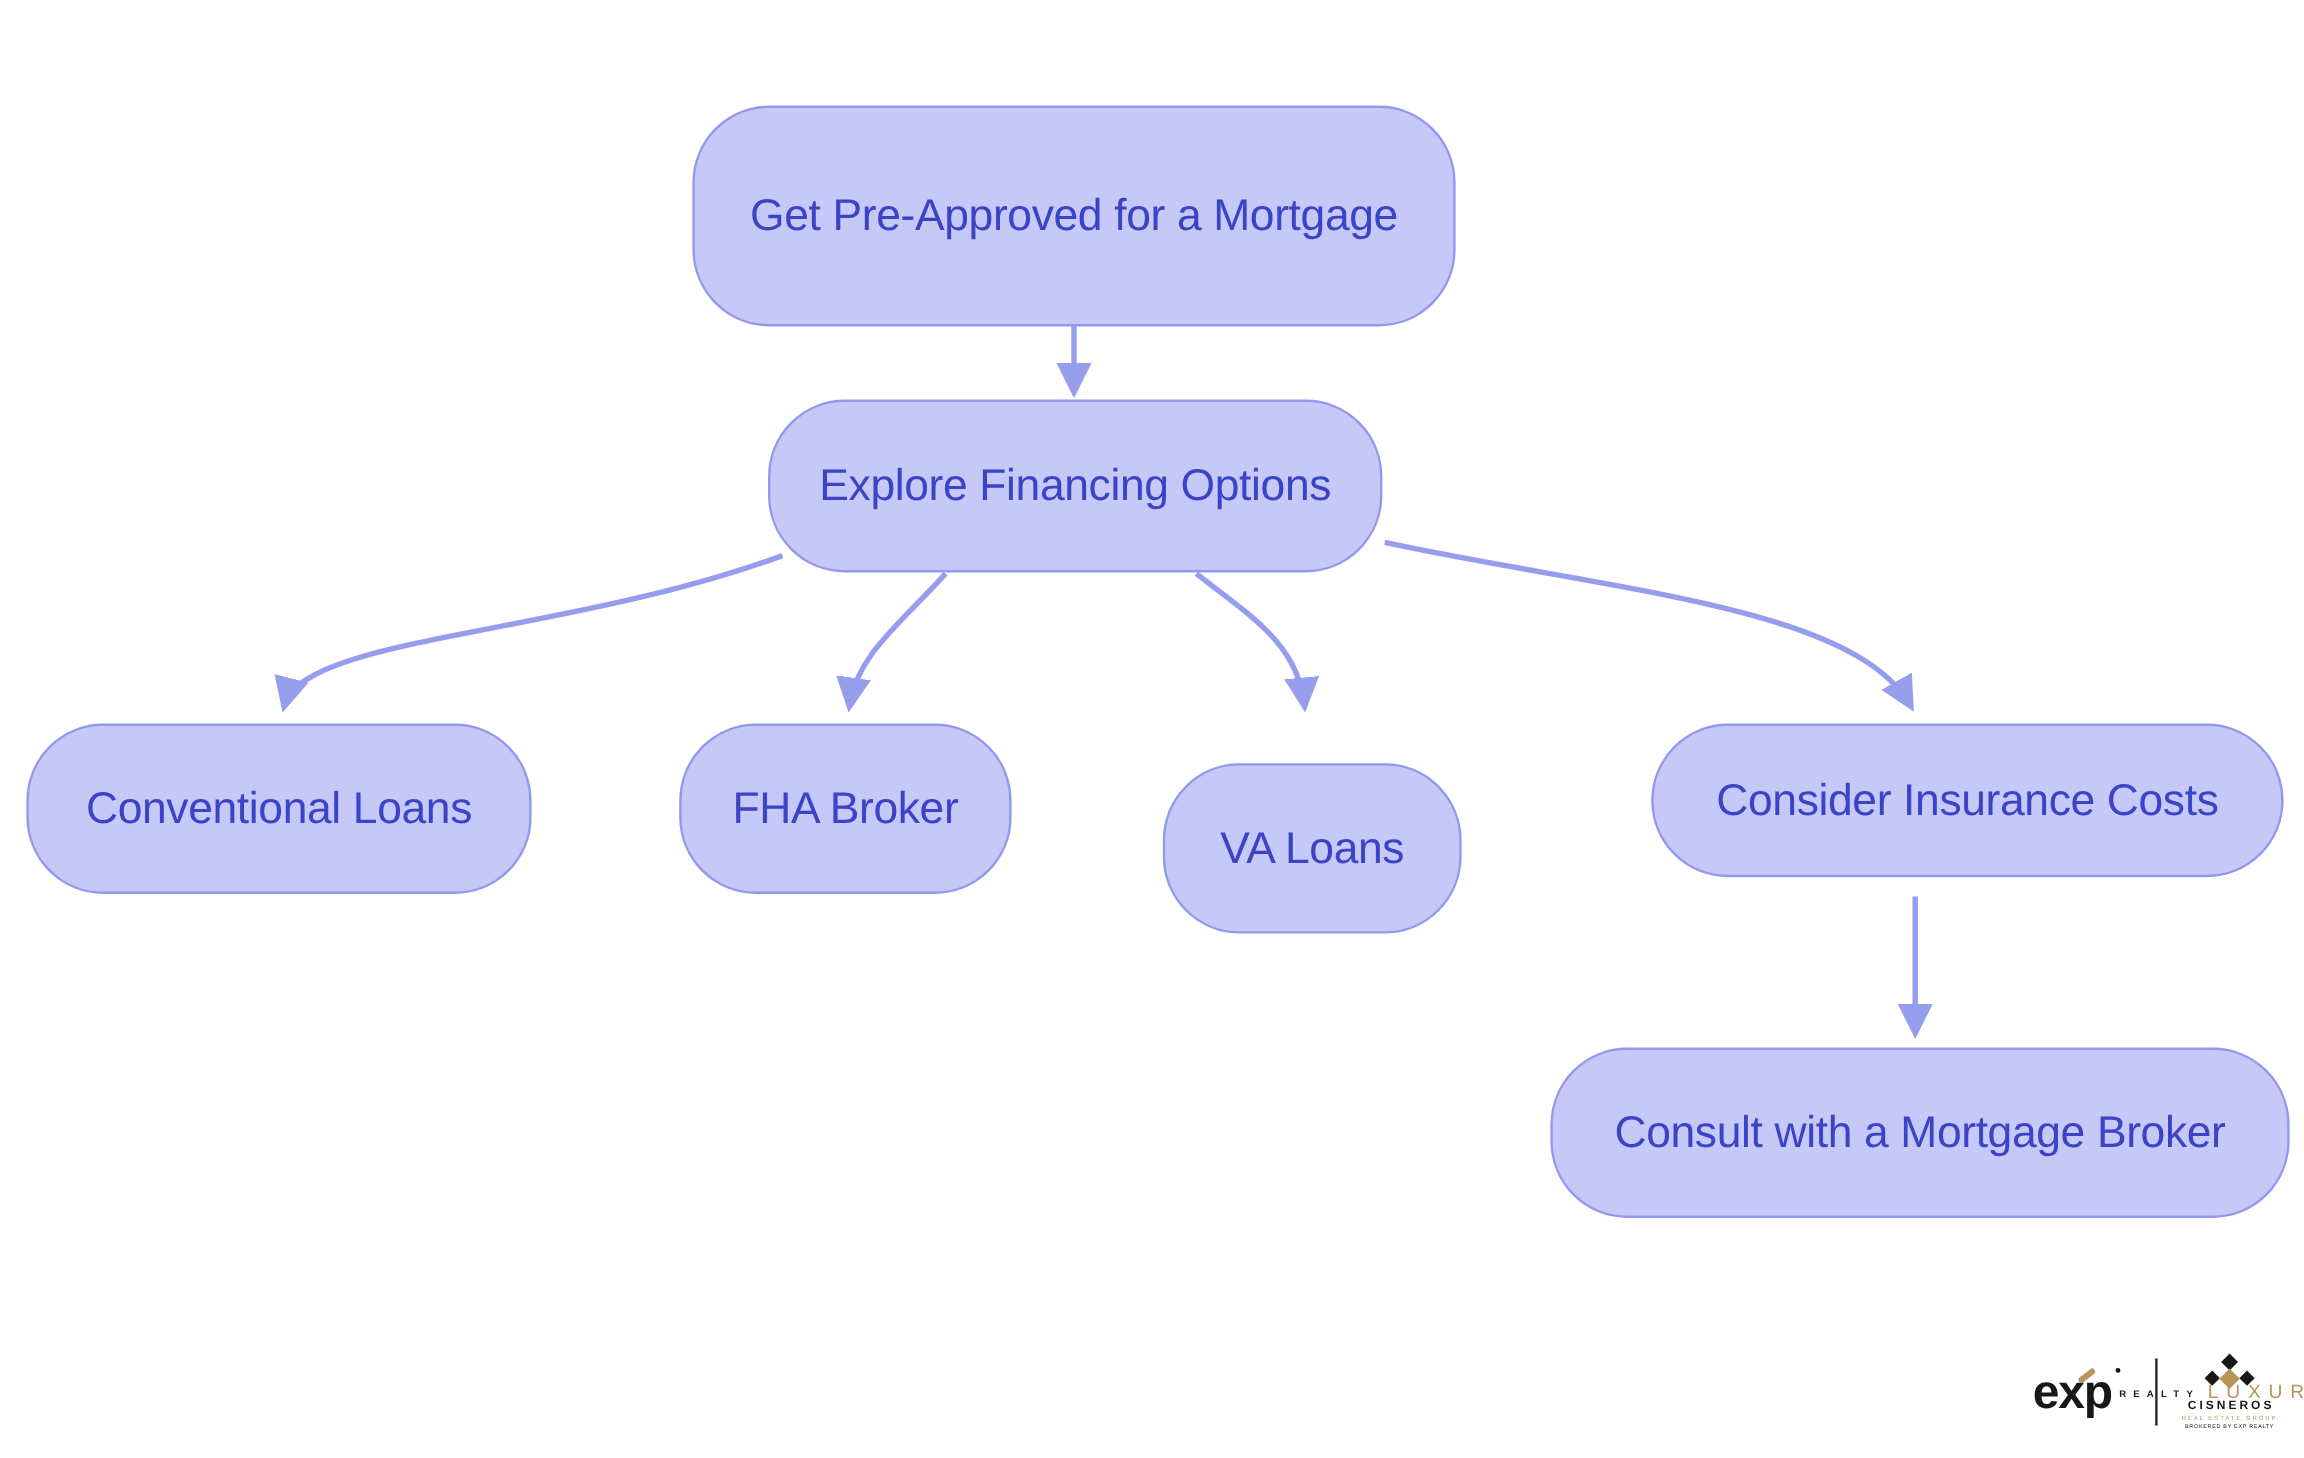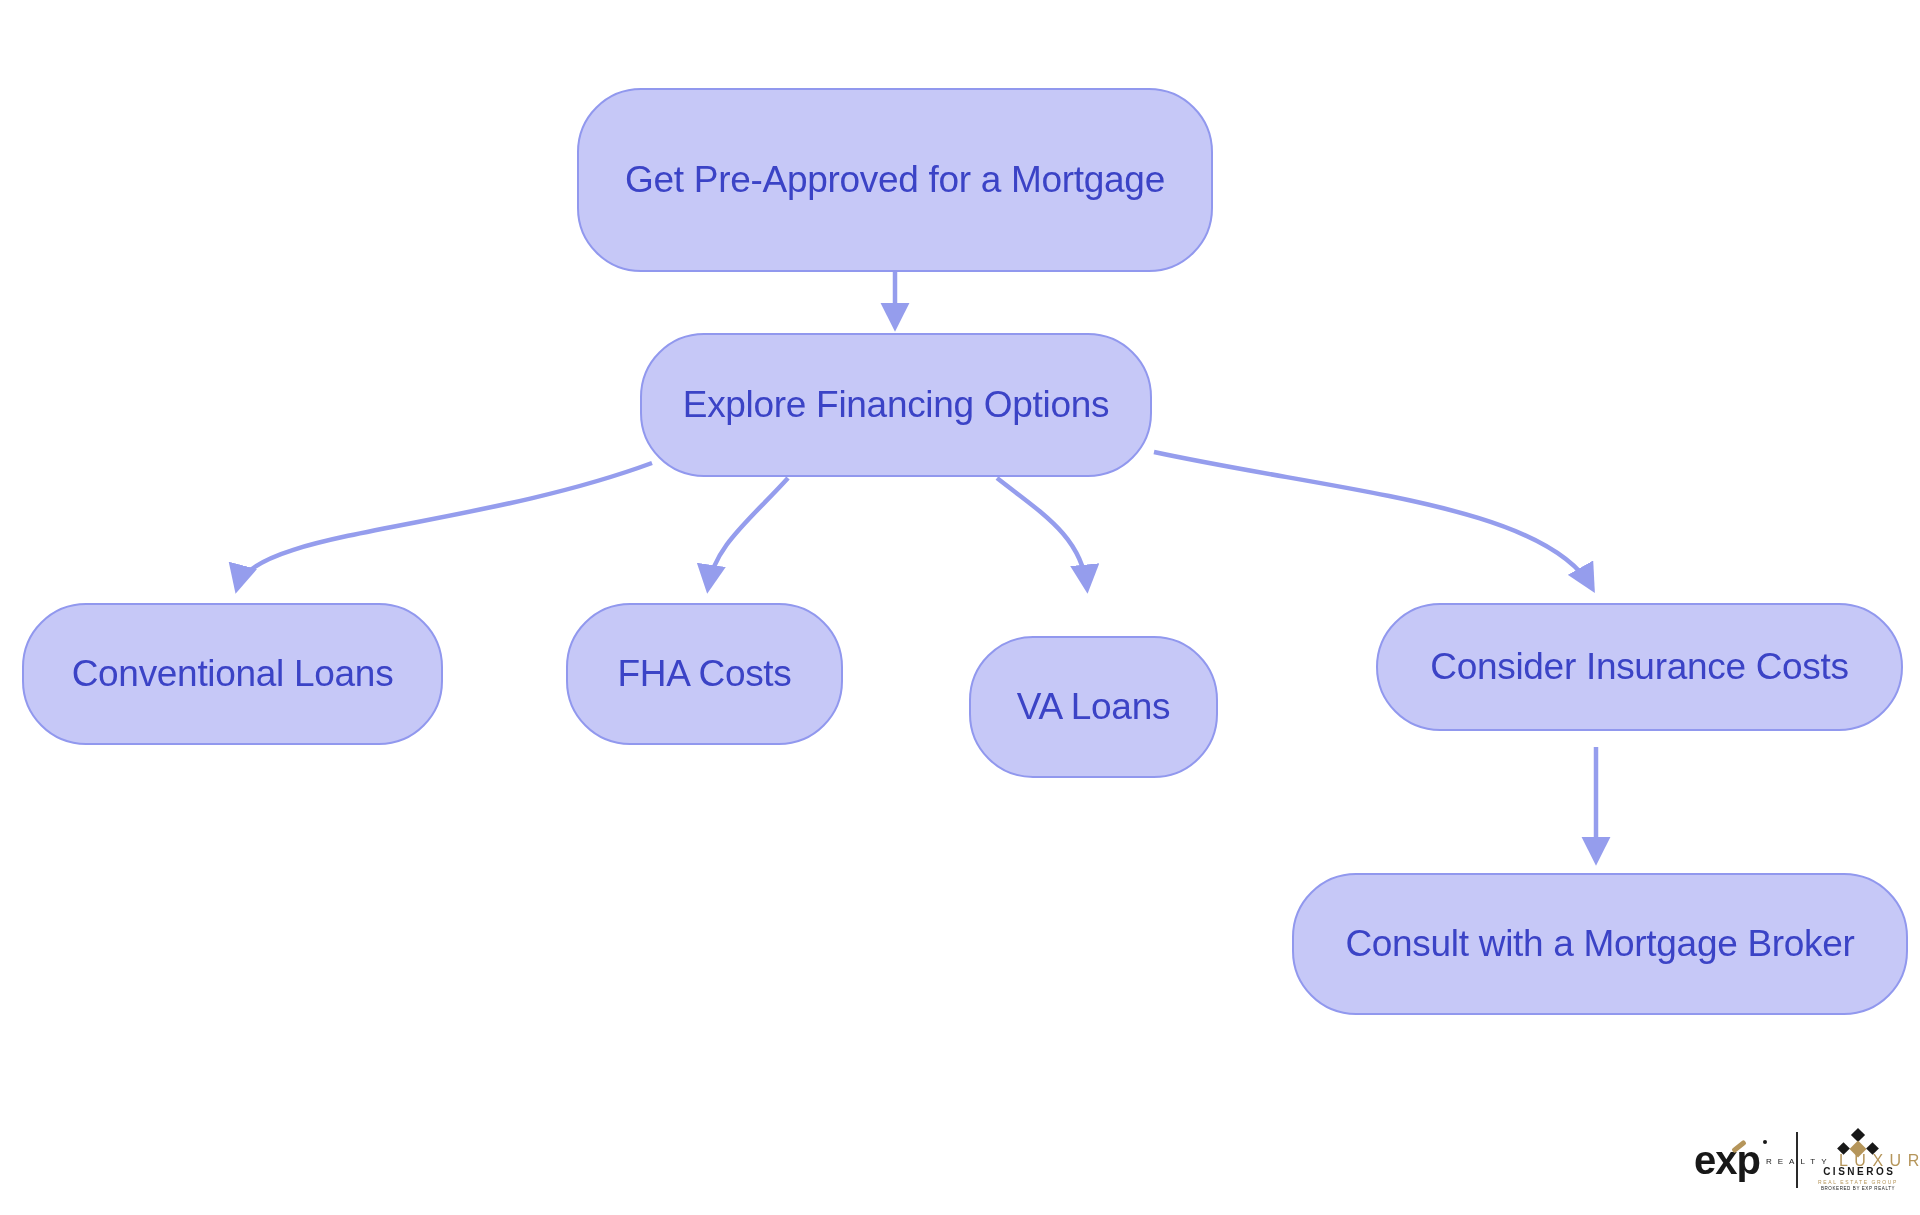--- a/index.html
+++ b/index.html
@@ -86,21 +86,21 @@
     top: -2px;
     right: -7px;
     width: 4px;
     height: 4px;
     background: #181818;
     border-radius: 50%;
   }
   .exp-realty {
     margin-top: 2px;
     font-size: 8px;
-    font-weight: normal;
+    font-weight: bold;
     letter-spacing: 6px;
     text-indent: 6px;
     color: #181818;
   }
   .exp-luxury {
     margin-top: 2px;
     font-size: 16px;
     letter-spacing: 6.5px;
     text-indent: 6.5px;
     color: #b5955a;
@@ -172,21 +172,21 @@
       <path d="M 1596 747 C 1596 785 1596 823 1596 860" marker-end="url(#arrowhead)"></path>
     </g>
   </svg>
 
   <div class="node" id="node-preapproved">Get Pre-Approved for a Mortgage</div>
 
   <div class="node" id="node-explore">Explore Financing Options</div>
 
   <div class="node" id="node-conventional">Conventional Loans</div>
 
-  <div class="node" id="node-fha">FHA Costs</div>
+  <div class="node" id="node-fha">FHA Broker</div>
 
   <div class="node" id="node-va">VA Loans</div>
 
   <div class="node" id="node-insurance">Consider Insurance Costs</div>
 
   <div class="node" id="node-broker">Consult with a Mortgage Broker</div>
 
   <div class="brand">
     <div class="exp-block">
       <div class="exp-word">

